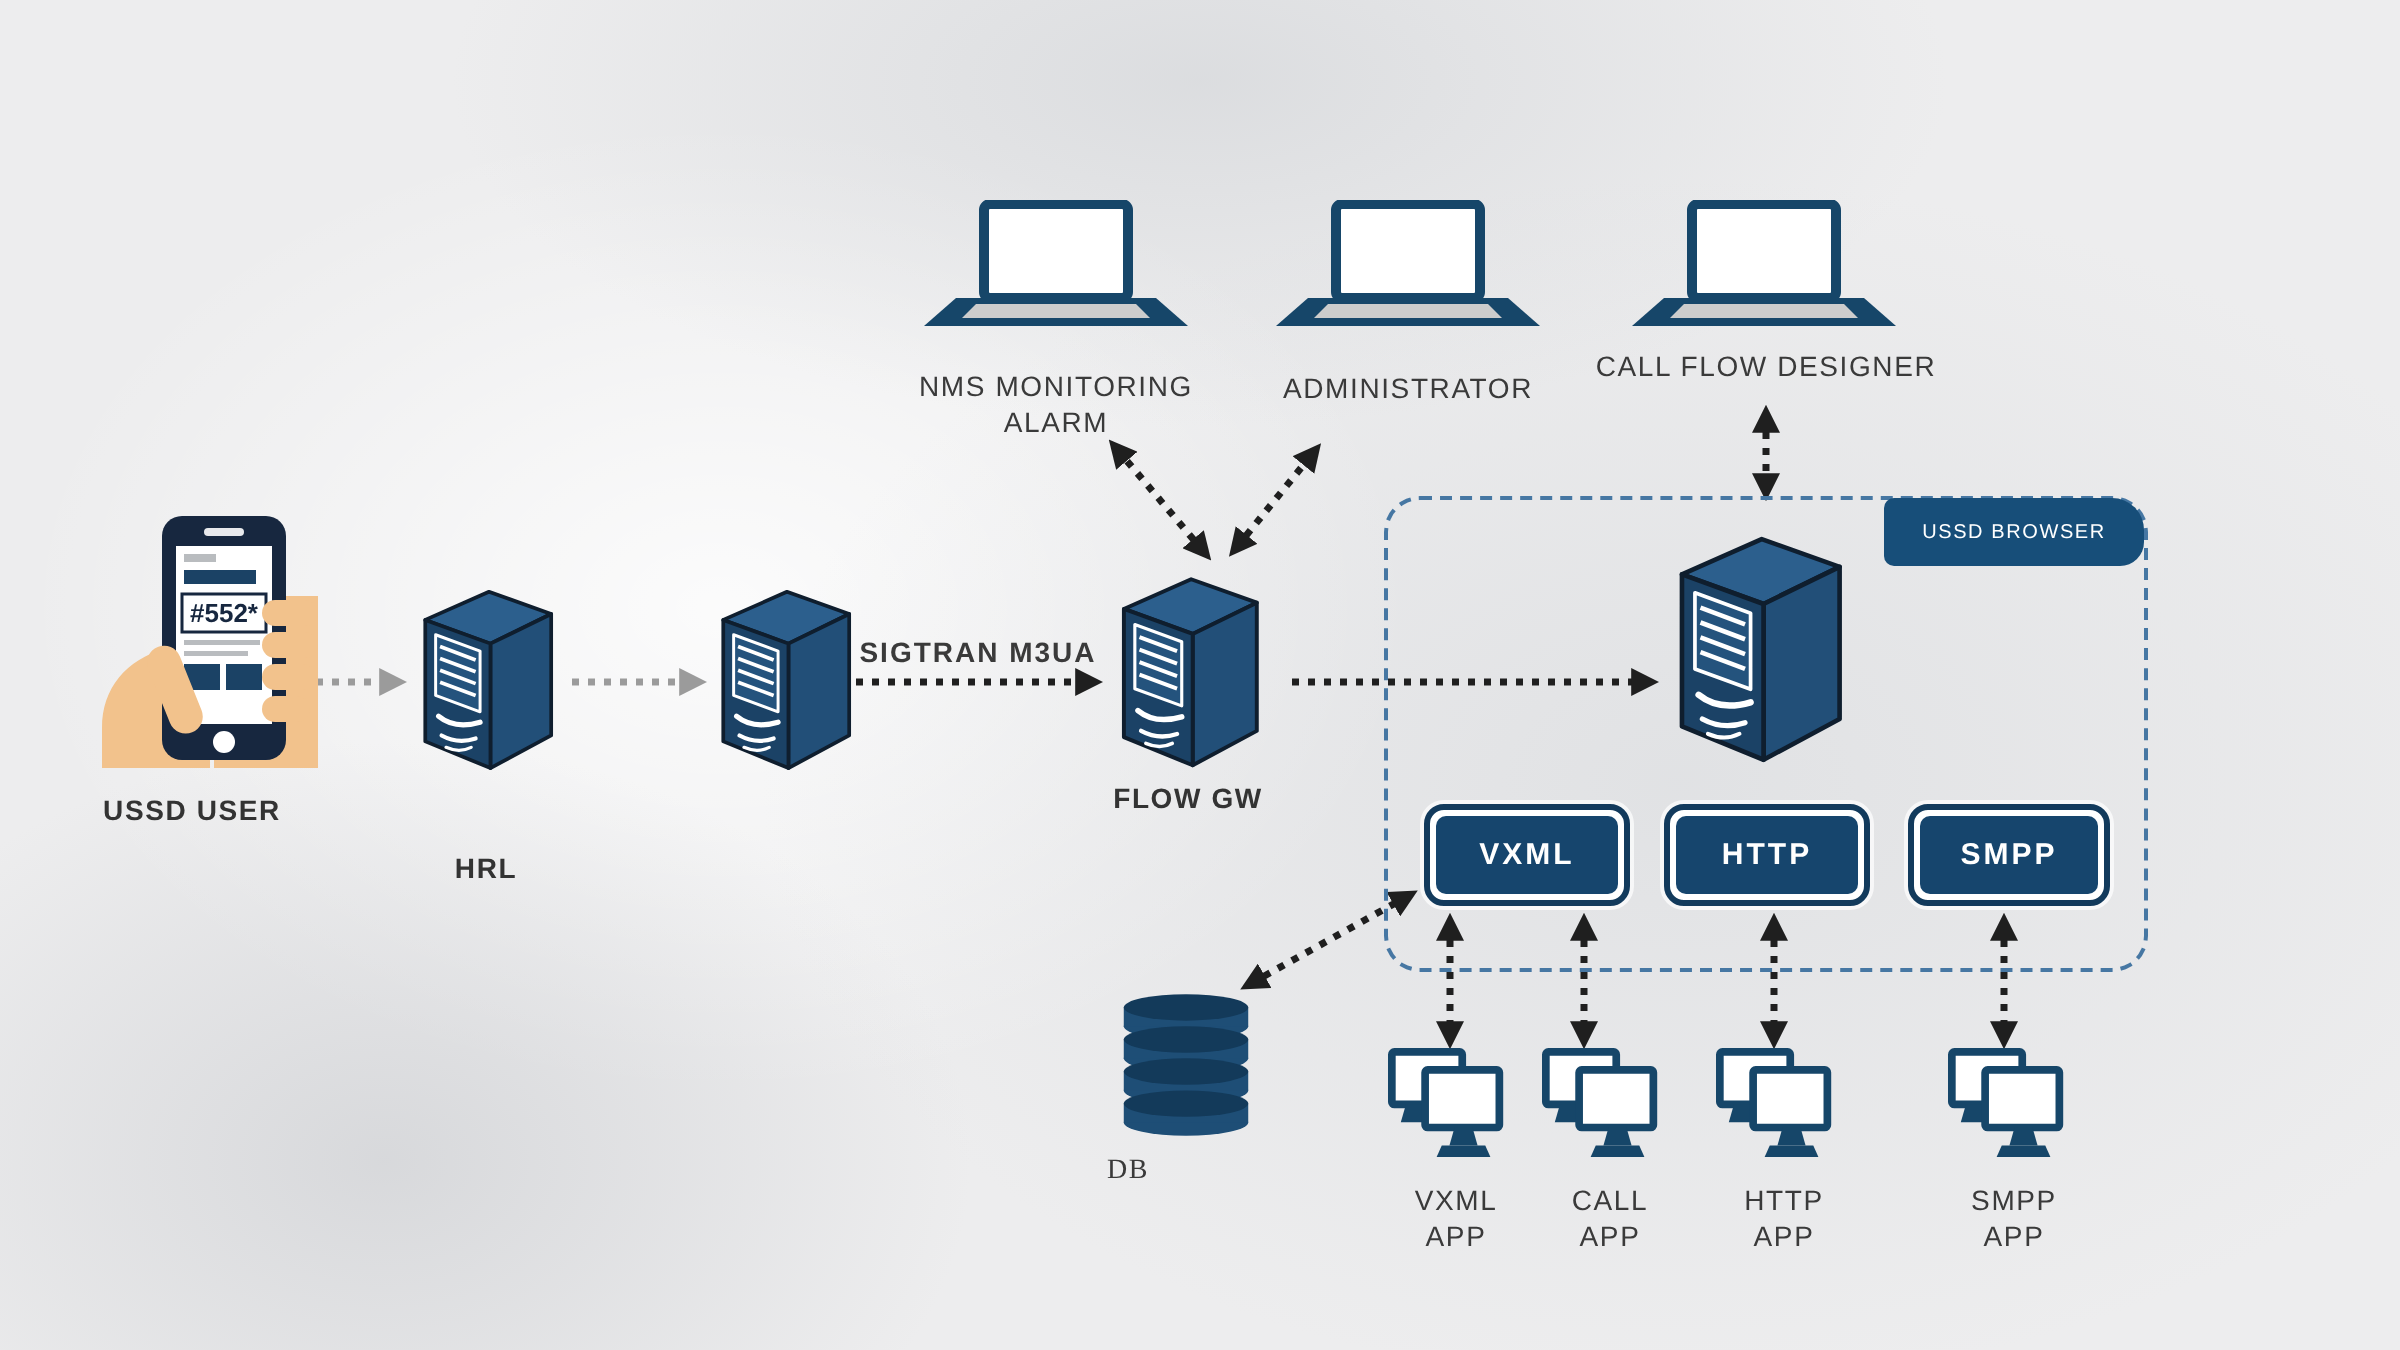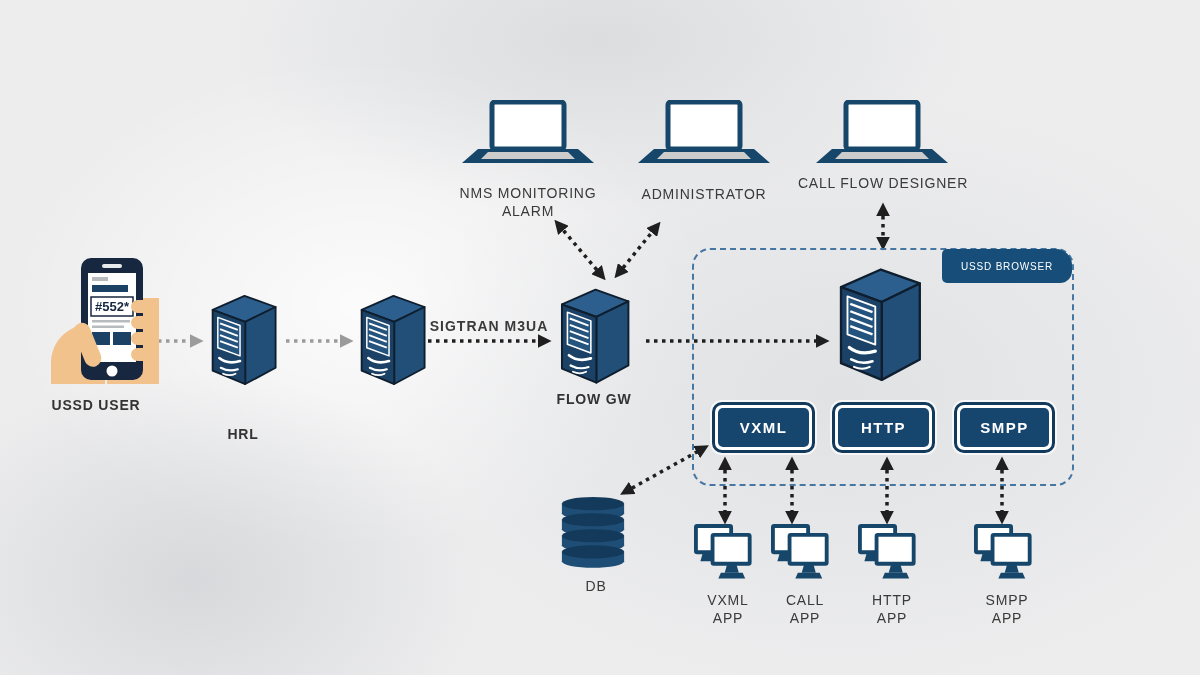--- a/index.html
+++ b/index.html
@@ -207,21 +207,21 @@
           <ellipse cx="35" cy="27" rx="33" ry="7" fill="#133a5a"></ellipse>
         <ellipse cx="35" cy="54" rx="33" ry="7" fill="#1e4e76"></ellipse>
           <rect x="2" y="44" width="66" height="10" fill="#1e4e76"></rect>
           <ellipse cx="35" cy="44" rx="33" ry="7" fill="#133a5a"></ellipse>
         <ellipse cx="35" cy="71" rx="33" ry="7" fill="#1e4e76"></ellipse>
           <rect x="2" y="61" width="66" height="10" fill="#1e4e76"></rect>
           <ellipse cx="35" cy="61" rx="33" ry="7" fill="#133a5a"></ellipse>
       </g>
     </svg>
   </div>
-  <div class="nlabel" style="left:596px;top:577px;">DB</div>
+  <div class="nlabel" style="left:564px;top:577px;font-family:Liberation Serif, serif;">DB</div>
 
   <div class="node" style="left:694px;top:524px;">
     <svg width="64" height="59" viewBox="0 0 100 92">
         <use href="#monitors-g"></use>
       </svg>
   </div>
   <div class="nlabel" style="left:728px;top:591px;">VXML
 APP</div>
 
   <div class="node" style="left:771px;top:524px;">

